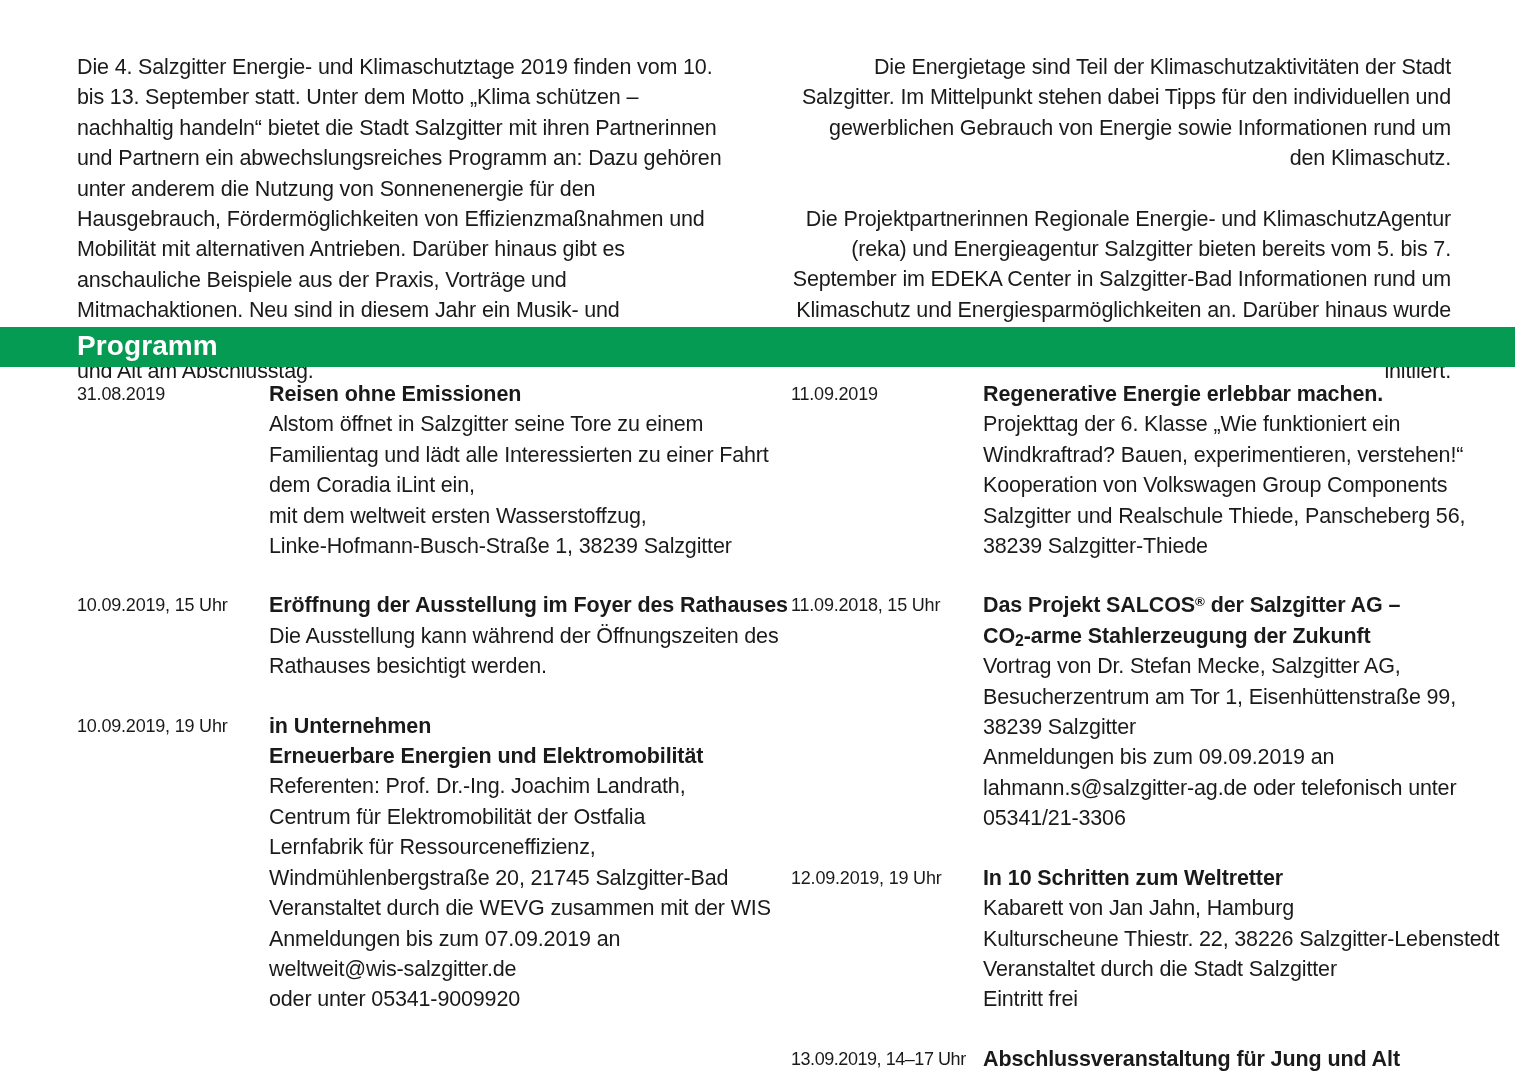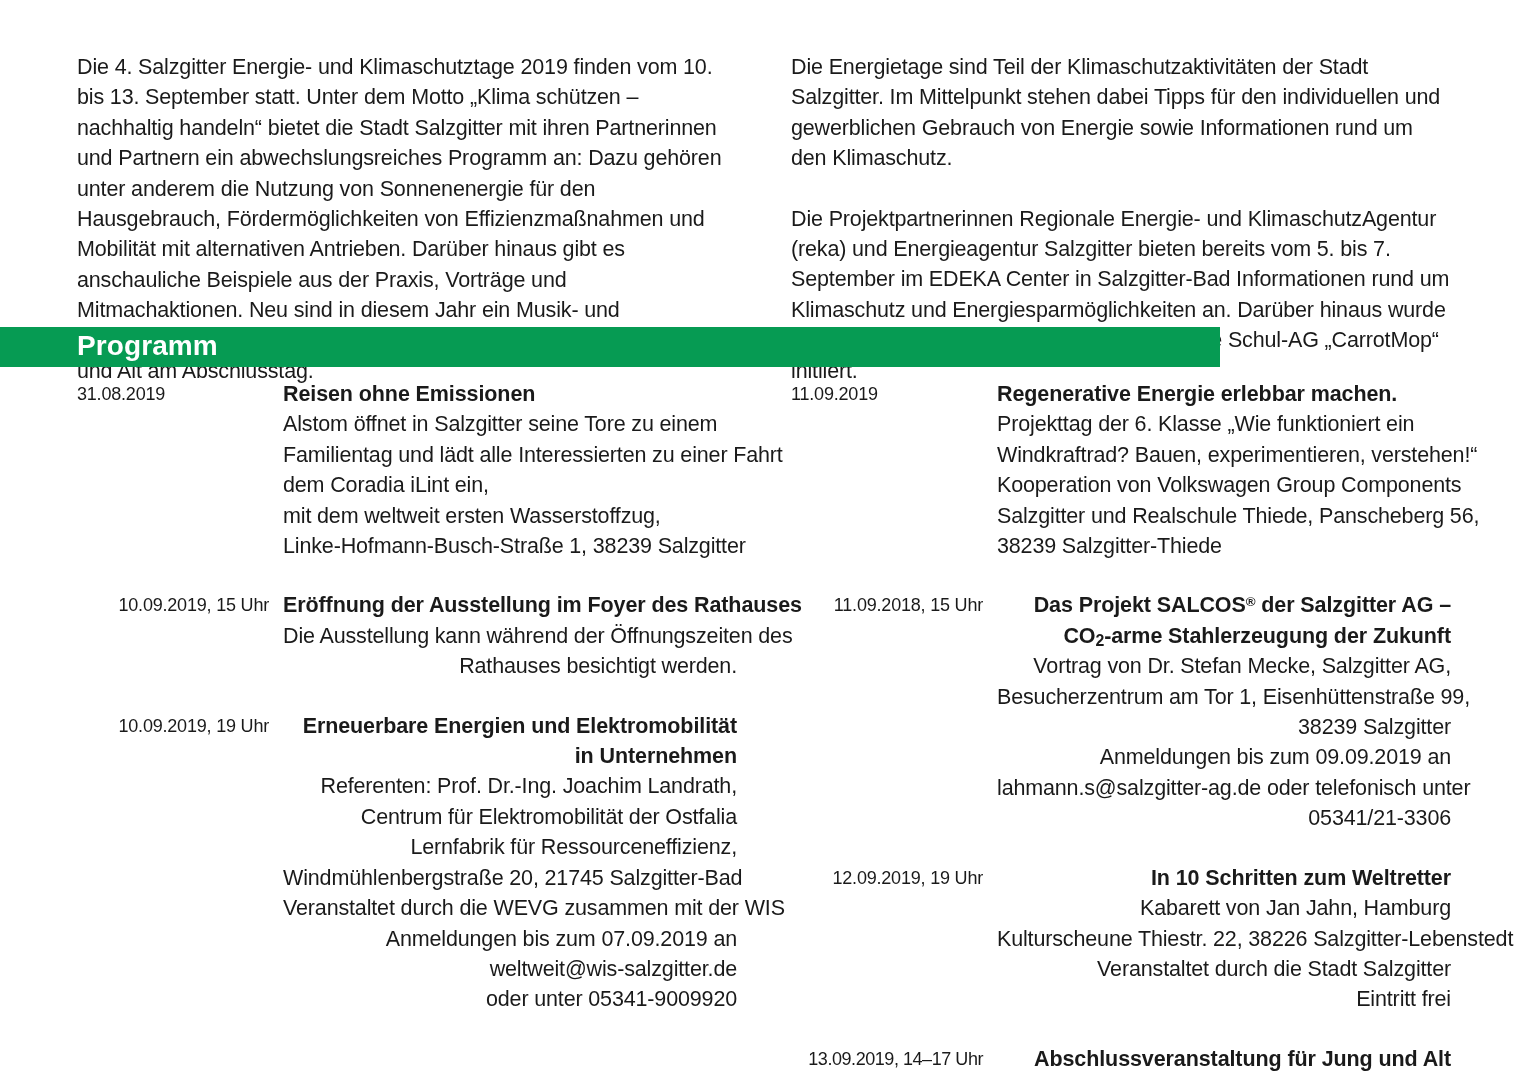--- a/index.html
+++ b/index.html
@@ -32,31 +32,31 @@
     display: flex;
     gap: 0;
   }
   .intro-col {
     width: 660px;
     font-size: 21.5px;
     line-height: 30.4px;
     letter-spacing: -0.15px;
   }
   .intro-col.left  { margin-left: 77px; }
-  .intro-col.right { margin-left: 54px; }
+  .intro-col.right { margin-left: 54px; text-align: right; }
   .intro p { margin: 0; }
   .intro p + p { margin-top: 30px; }
   .intro b, .intro strong { font-weight: 400; }
 
   
   .banner {
     position: absolute;
     left: 0;
     top: 327px;
-    width: 1220px;
+    width: 1515px;
     height: 40px;
     background: #069B53;
   }
   .banner-title {
     position: absolute;
     left: 77px;
     top: 50%;
     transform: translateY(-52%);
     color: #ffffff;
     font-size: 28px;
@@ -79,40 +79,39 @@
     line-height: 30.4px;
     letter-spacing: -0.15px;
   }
   .prog-col.left  { margin-left: 77px; }
   .prog-col.right { margin-left: 54px; }
 
   .entry {
     display: flex;
     align-items: flex-start;
   }
-  .entry + .entry { margin-top: 29px; text-align: right; }
+  .entry + .entry { margin-top: 29px; }
 
   .entry-date {
     flex: 0 0 auto;
     width: 192px;
     white-space: nowrap;
     font-size: 18px;
     line-height: 30.4px;
     letter-spacing: -0.2px;
   }
   
   .entry.wide-date .entry-date {
     width: 192px;
     letter-spacing: -0.45px;
   }
 
   .entry-body {
     flex: 1 1 auto;
     min-width: 0;
-    margin-left: 14px;
   }
   .entry-title {
     font-weight: 700;
     letter-spacing: -0.1px;
   }
   .entry-line { white-space: nowrap; }
 
   sub  { font-size: 0.74em; vertical-align: -0.16em; line-height: 0; }
   sup  { font-size: 0.62em; vertical-align: 0.42em; line-height: 0; }
 </style>
@@ -156,22 +155,22 @@
           <div class="entry-date">10.09.2019, 15 Uhr</div>
           <div class="entry-body">
             <div class="entry-title entry-line">Eröffnung der Ausstellung im Foyer des Rathauses</div>
             <div class="entry-line">Die Ausstellung kann während der Öffnungszeiten des</div>
             <div class="entry-line">Rathauses besichtigt werden.</div>
           </div>
         </div>
         <div class="entry">
           <div class="entry-date">10.09.2019, 19 Uhr</div>
           <div class="entry-body">
+            <div class="entry-title entry-line">in Unternehmen</div>
             <div class="entry-title entry-line">Erneuerbare Energien und Elektromobilität</div>
-            <div class="entry-title entry-line">in Unternehmen</div>
             <div class="entry-line">Referenten: Prof. Dr.-Ing. Joachim Landrath,</div>
             <div class="entry-line">Centrum für Elektromobilität der Ostfalia</div>
             <div class="entry-line">Lernfabrik für Ressourceneffizienz,</div>
             <div class="entry-line">Windmühlenbergstraße 20, 21745 Salzgitter-Bad</div>
             <div class="entry-line">Veranstaltet durch die WEVG zusammen mit der WIS</div>
             <div class="entry-line">Anmeldungen bis zum 07.09.2019 an</div>
             <div class="entry-line">weltweit@wis-salzgitter.de</div>
             <div class="entry-line">oder unter 05341-9009920</div>
           </div>
         </div>

